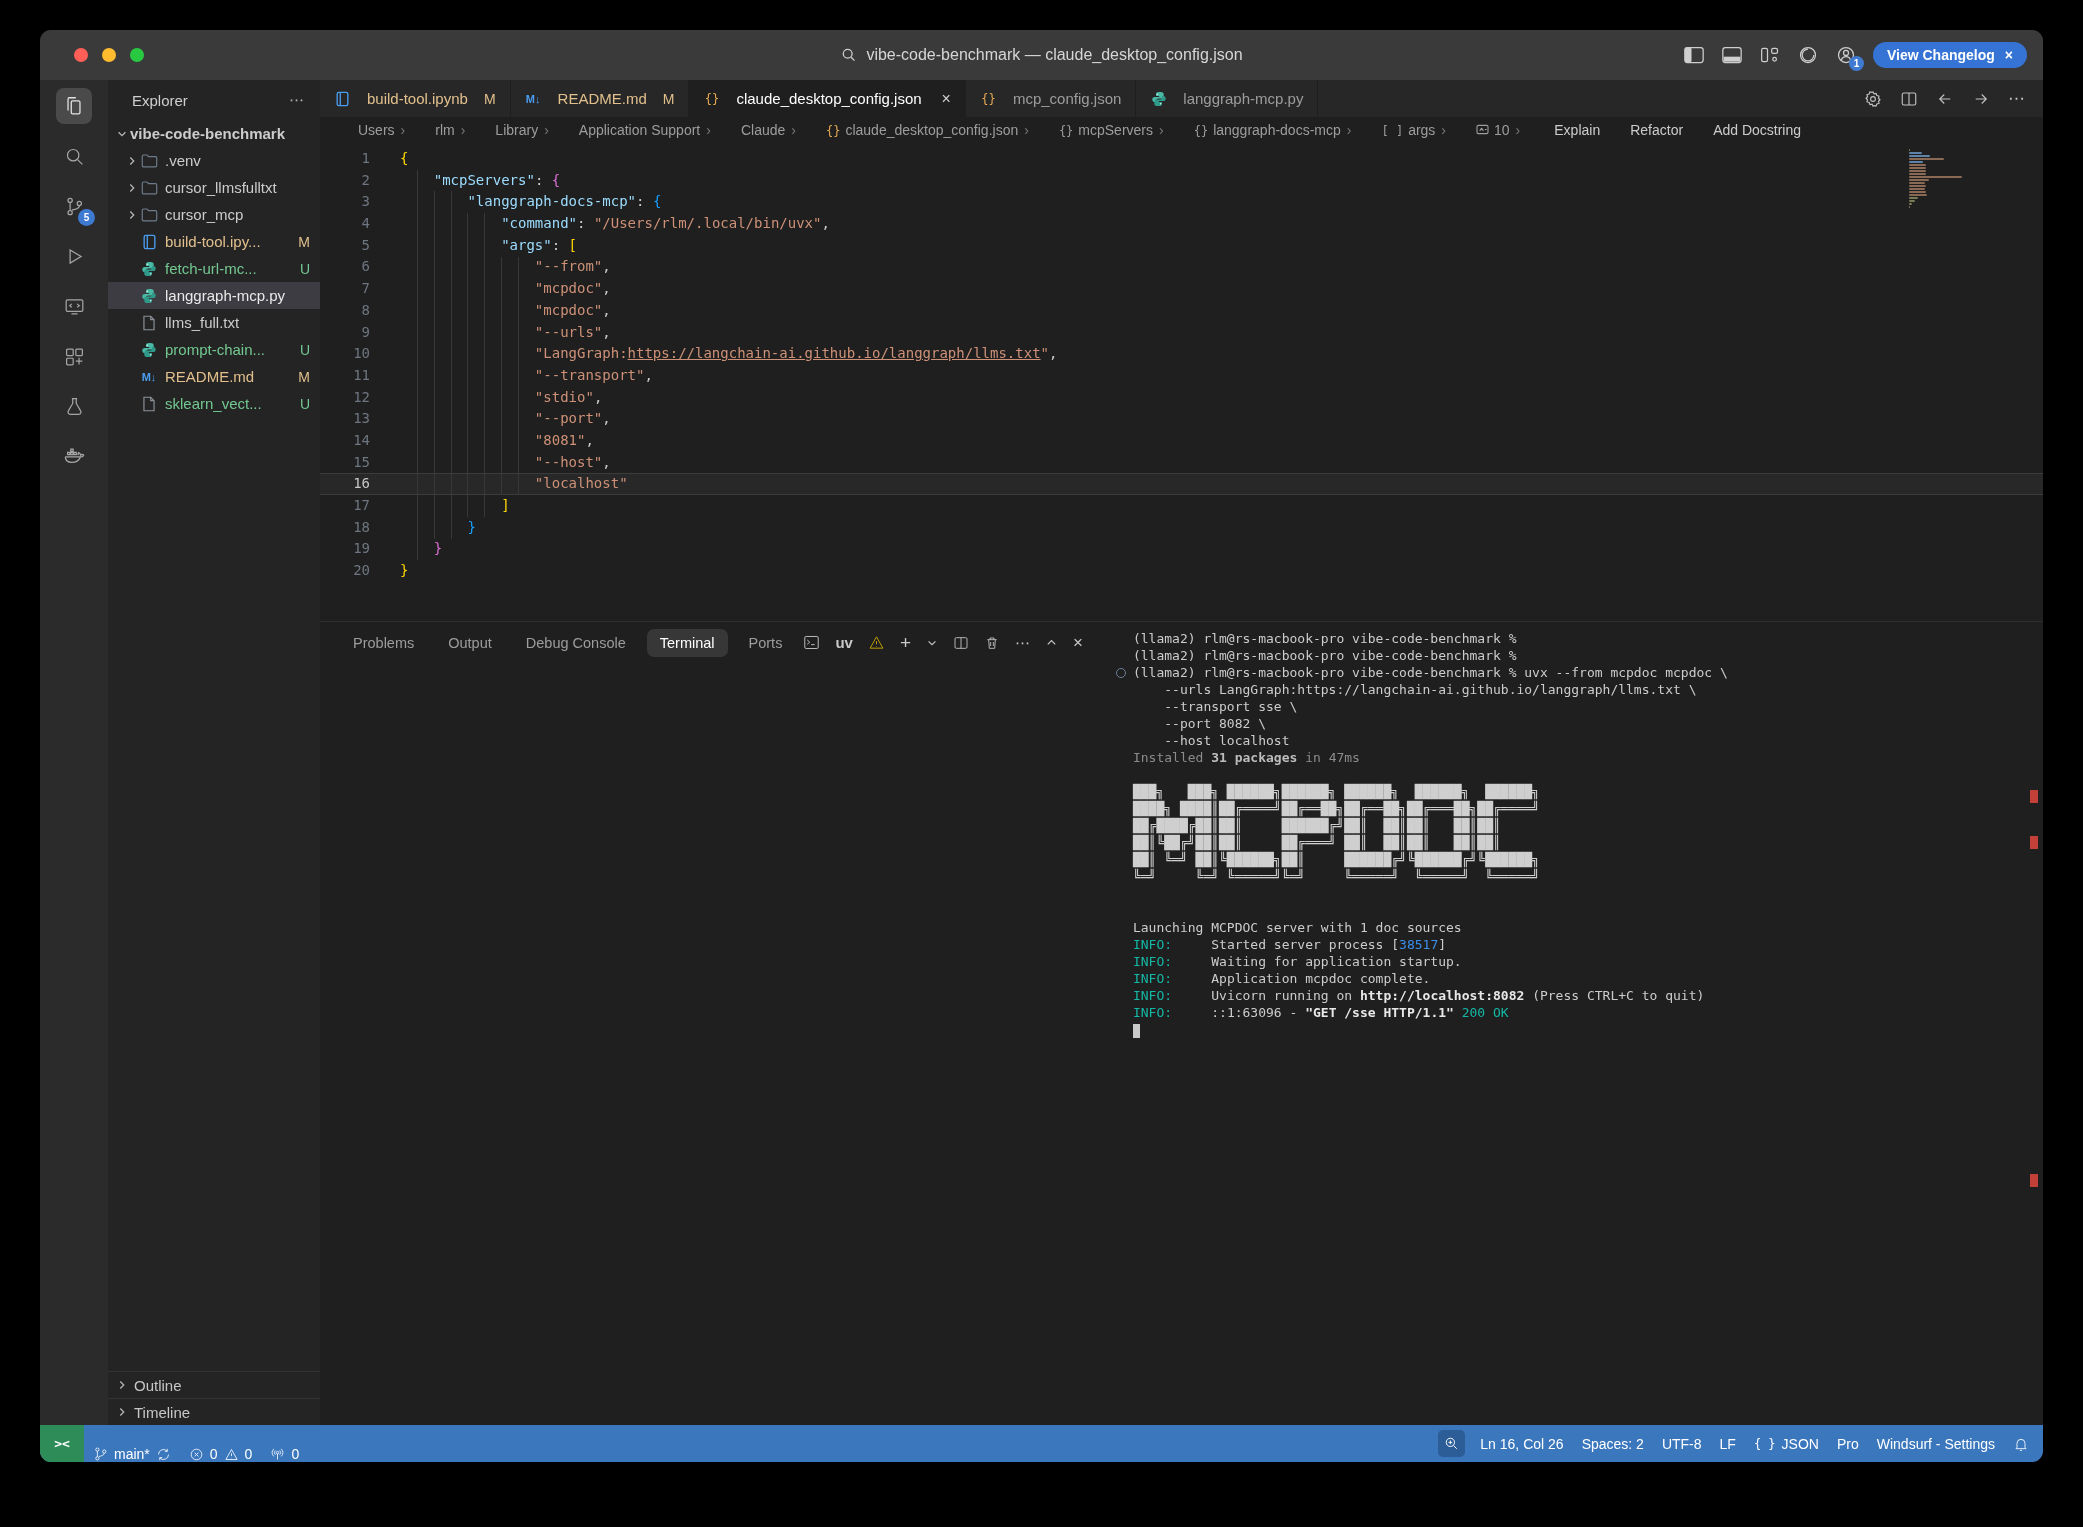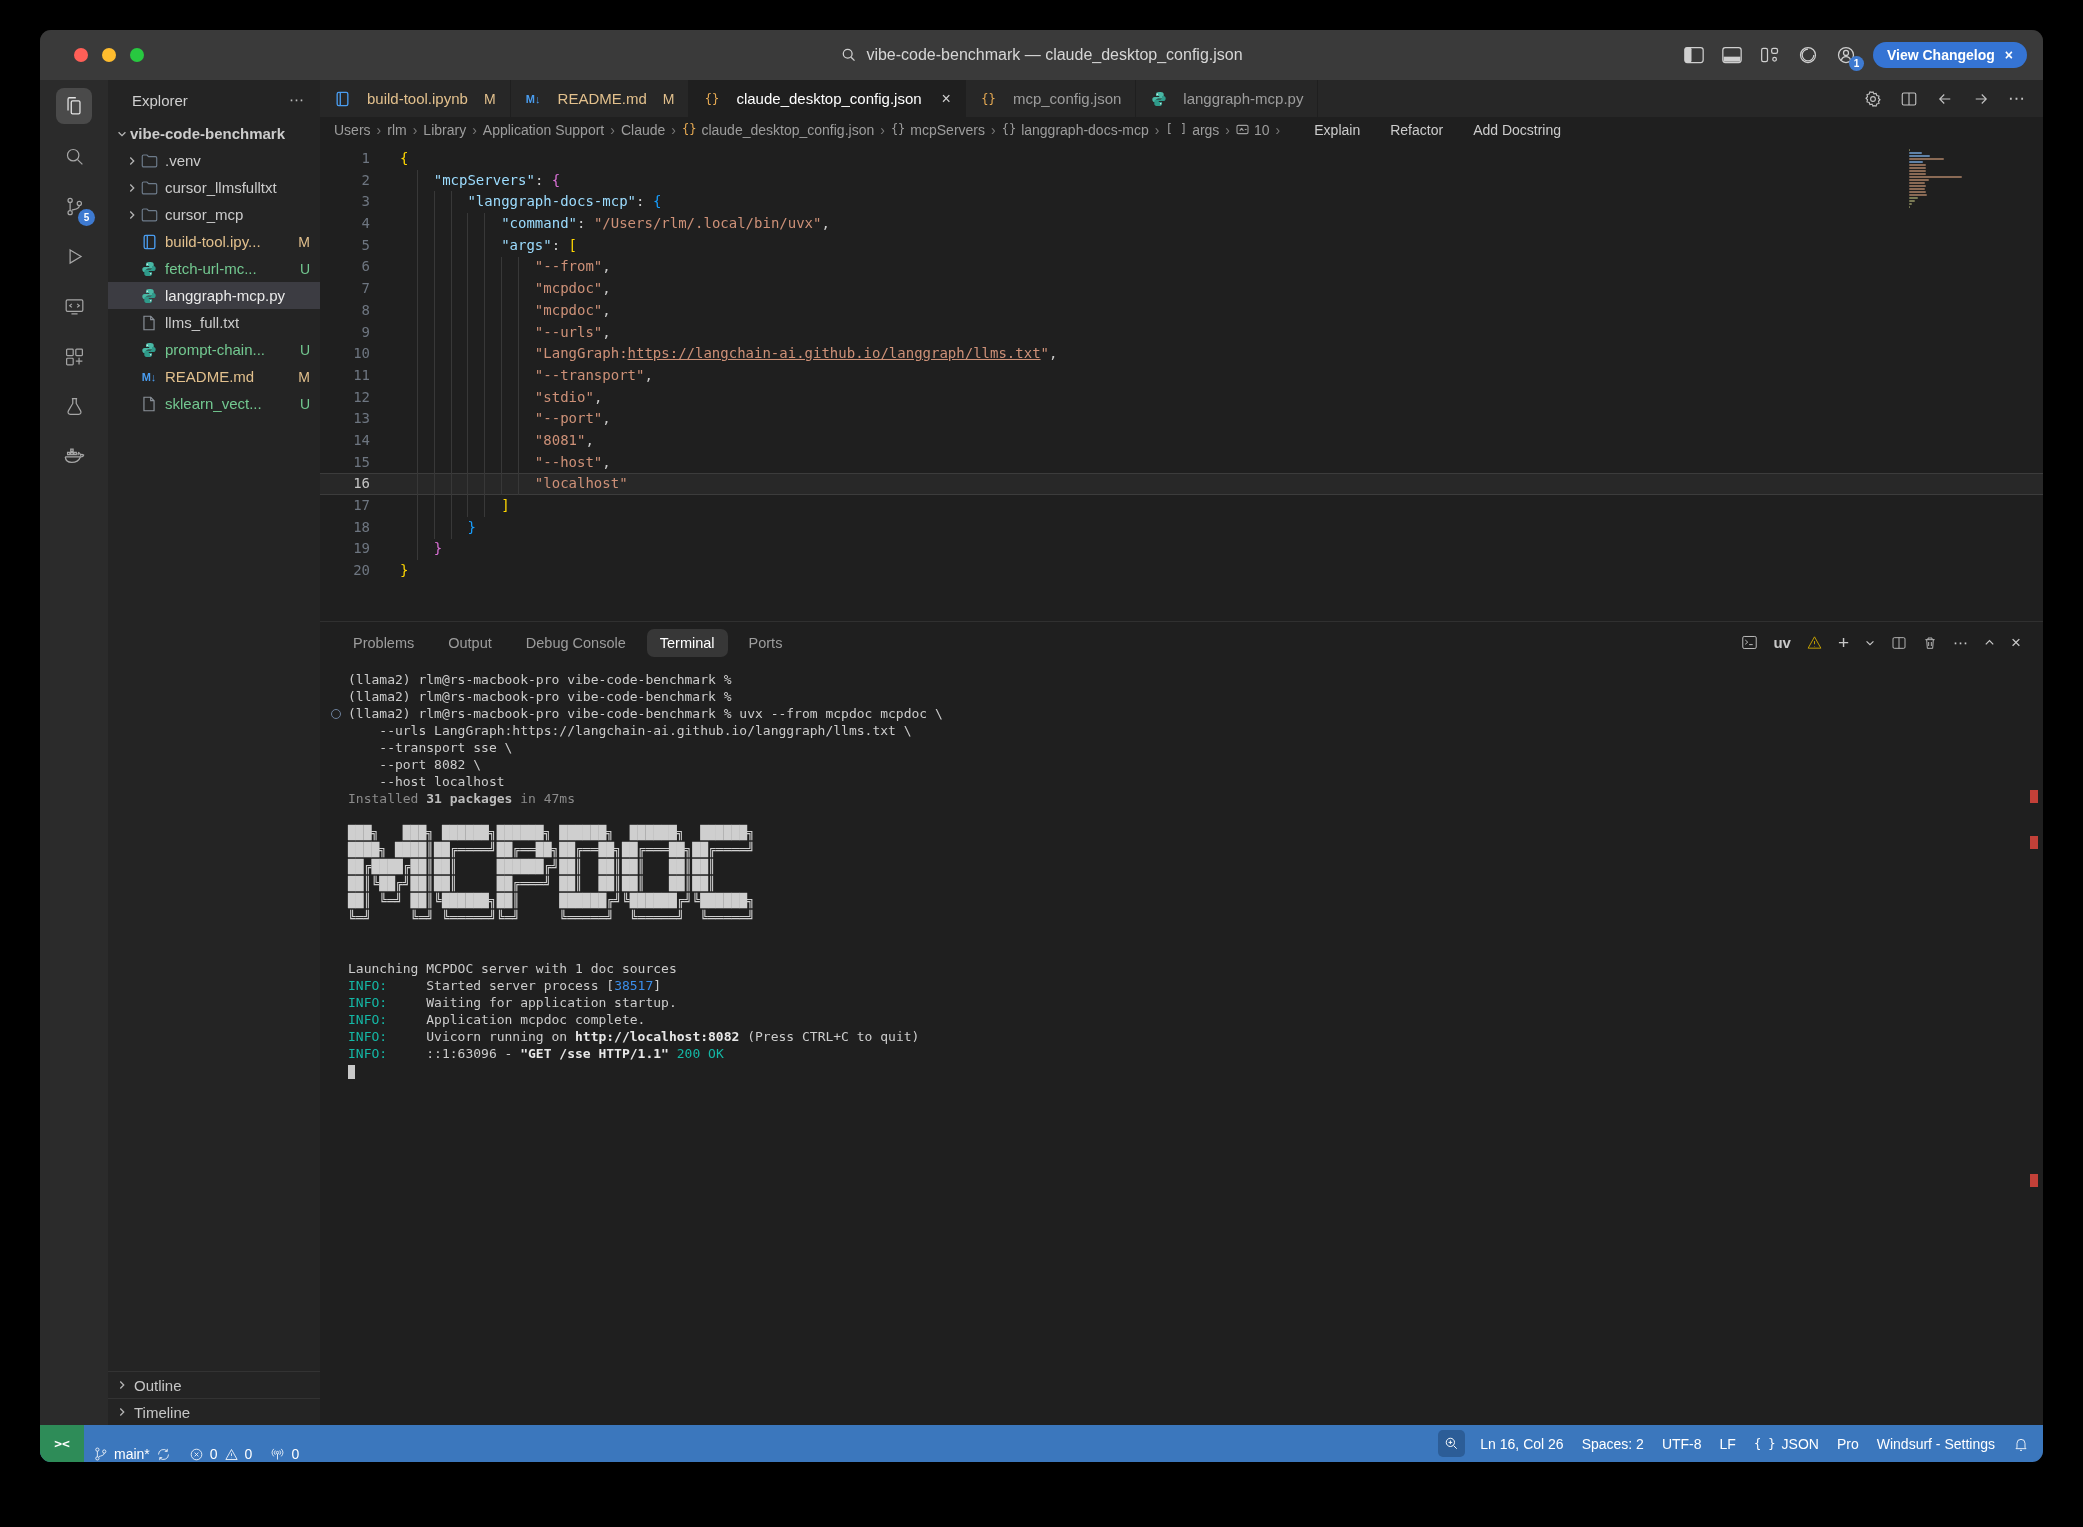--- a/index.html
+++ b/index.html
@@ -61,42 +61,42 @@
          color:#9d9d9d; border-right:1px solid #1f1f1f; white-space:nowrap; }
   .tab.active { background:#1f1f1f; color:#ffffff; }
   .tab .ticon { width:17px; display:flex; justify-content:center; }
   .tab .tclose { margin-left:4px; color:#d0d0d0; font-size:16px; }
   .tab .tbadge { font-size:14px; }
   .strip-actions { margin-left:auto; display:flex; align-items:center; gap:18px; padding:0 18px; }
   .strip-actions .sicon { color:#c3c3c3; font-size:17px; display:flex; }
   .strip-actions svg { stroke:#c3c3c3; fill:none; stroke-width:1.5; }
   .breadcrumbs { height:26px; display:flex; align-items:center; padding-left:14px;
                  font-size:14px; color:#9d9d9d; flex:0 0 auto; white-space:nowrap; }
-  .bc-item { display:flex; align-items:flex-start; gap:5px; }
+  .bc-item { display:flex; align-items:flex-end; gap:5px;margin-left:24px; }
   .bc-sep { margin:0 6px; color:#7a7a7a; }
   .bc-json { color:#e8ab53; font-family:"DejaVu Sans Mono",monospace; font-size:12px; }
   .bc-gray { color:#9d9d9d; font-family:"DejaVu Sans Mono",monospace; font-size:12px; }
   .bc-actions { display:flex; gap:30px; margin-left:28px; color:#cccccc; }
   
   .code-area { height:478px; position:relative; overflow:hidden; flex:0 0 auto;
                font-family:"DejaVu Sans Mono", monospace; font-size:14px; padding-top:5px; }
   .code-row { display:flex; height:21.7px; line-height:21.7px; position:relative; }
   .code-row .ln { width:50px; text-align:right; color:#6e7681; flex:0 0 auto; }
   .code-row .code { padding-left:30px; white-space:pre; color:#cccccc; }
   .code-row.active { background:rgba(255,255,255,0.045);
                      box-shadow:inset 0 1px 0 #3c3c3c, inset 0 -1px 0 #3c3c3c; }
   .code-row.active .ln { color:#c6c6c6; }
   .sg-key { color:#9cdcfe; } .sg-str { color:#ce9178; }
   .sg-strlink { color:#ce9178; text-decoration:underline; }
   .sg-b1 { color:#ffd700; } .sg-b2 { color:#da70d6; } .sg-b3 { color:#179fff; }
   .iguide { position:absolute; width:1px; background:#383838; }
   .minimap { position:absolute; right:78px; top:6px; width:56px; }
   .minimap .mbar { height:2px; margin-bottom:1px; border-radius:1px; }
   
-  .panel { flex:1; display:flex; flex-direction:column; border-top:1px solid #303030; min-height:0; }
+  .panel { flex:1; display:flex; flex-direction:row; border-top:1px solid #303030; min-height:0; }
   .panel-tabs { height:41px; display:flex; align-items:center; padding-left:20px; gap:8px;
                 font-size:14.5px; color:#9d9d9d; flex:0 0 auto; }
   .ptab { padding:6px 13px; border-radius:7px; }
   .ptab.active { background:#373737; color:#ffffff; }
   .panel-actions { margin-left:auto; display:flex; align-items:center; gap:15px; padding-right:22px; }
   .panel-actions .pa { color:#c8c8c8; font-size:15px; display:flex; align-items:center; }
   .panel-actions svg { stroke:#c8c8c8; fill:none; stroke-width:1.3; }
   .uv-label { color:#ddb45f; font-weight:bold; font-size:14px; }
   .warn-svg { stroke:#cca700 !important; }
   .terminal { flex:1; padding:8px 0 0 28px; font-family:"DejaVu Sans Mono", monospace;

